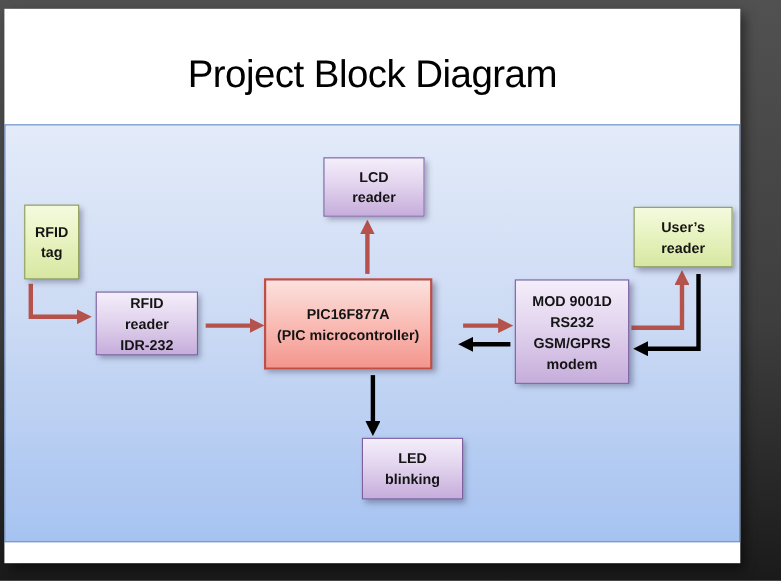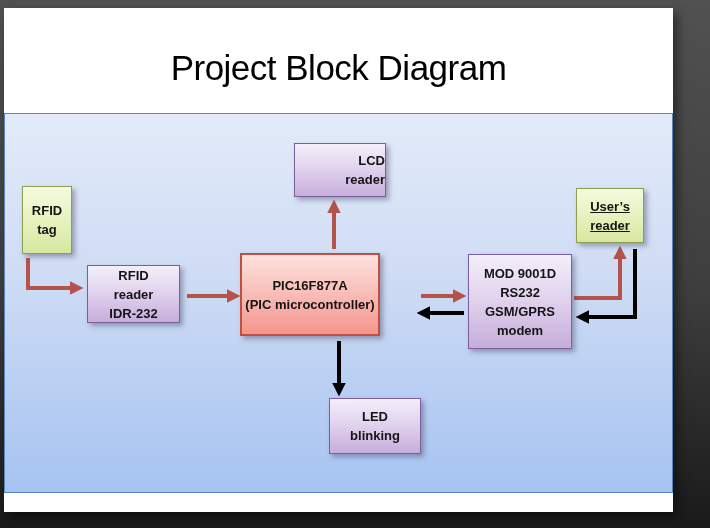--- a/index.html
+++ b/index.html
@@ -74,25 +74,25 @@
     background: linear-gradient(180deg, #f4eefa 0%, #e2d4ee 45%, #c6addb 100%);
     border: 1px solid #7d5fa0;
   }
   .pink {
     background: linear-gradient(180deg, #fce1de 0%, #f9bcb5 50%, #f3968e 100%);
     border: 2px solid #c24e42;
   }
   
   .b-rfid-tag     { left: 18px;  top: 178px; width: 50px;  height: 68px; }
   .b-rfid-reader  { left: 83px;  top: 257px; width: 93px;  height: 58px; }
-  .b-pic          { left: 236px; top: 245px; width: 140px; height: 83px; }
-  .b-lcd          { left: 290px; top: 135px; width: 92px;  height: 54px; align-items: flex-end; }
+  .b-pic          { left: 236px; top: 245px; width: 153px; height: 83px; }
+  .b-lcd          { left: 290px; top: 135px; width: 92px;  height: 54px; }
   .b-led          { left: 289px; top: 390px; width: 92px;  height: 56px; margin-left: 36px; }
   .b-mod          { left: 464px; top: 246px; width: 104px; height: 95px; }
-  .b-phone        { left: 572px; top: 180px; width: 68px;  height: 55px; text-decoration: underline; }
+  .b-phone        { left: 572px; top: 180px; width: 90px;  height: 55px; }
 </style>
 </head>
 <body>
 
 <div class="slide">
 
   <div class="slide-title">Project Block Diagram</div>
 
   <div class="panel"></div>
 

